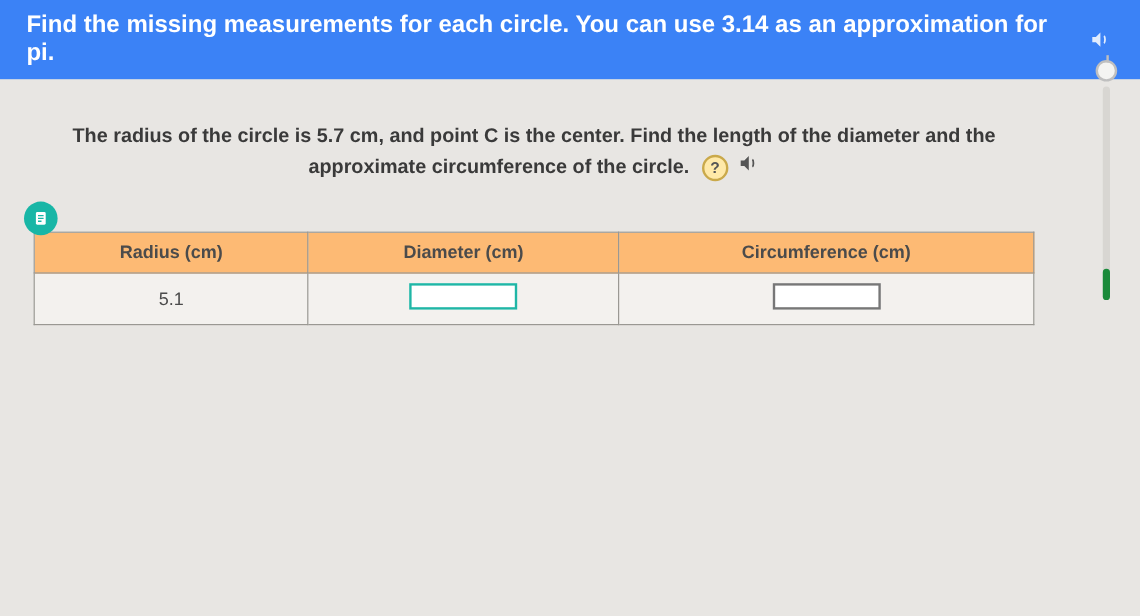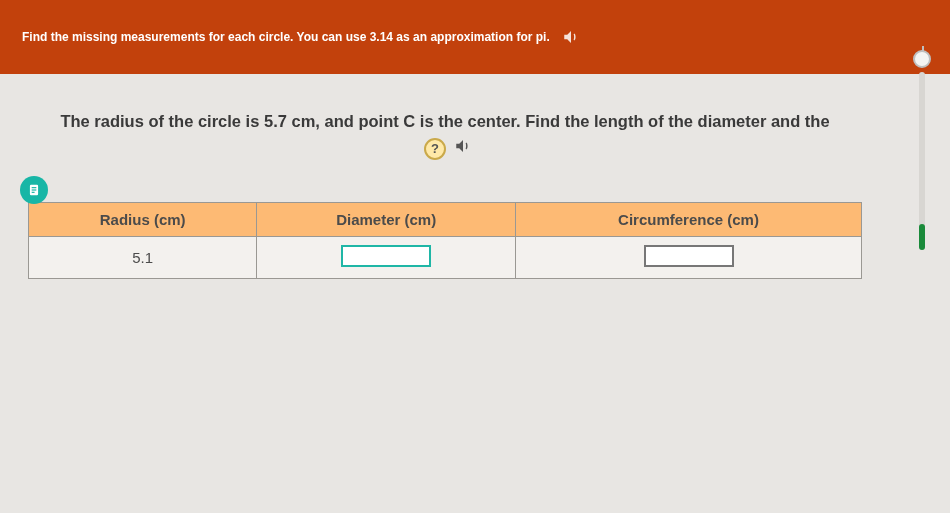--- a/index.html
+++ b/index.html
@@ -5,25 +5,25 @@
   * { box-sizing: border-box; margin: 0; padding: 0; }
   body {
     font-family: Arial, Helvetica, sans-serif;
     background: #e8e6e3;
     width: 950px;
     height: 513px;
     overflow: hidden;
     position: relative;
   }
   .instruction-bar {
-    background: #c2410c;
+    background: #3b82f6;
     color: #fff;
     font-weight: bold;
-    font-size: 12px;
-    padding: 26px 22px;
+    font-size: 20px;
+    padding: 10px 22px;
     display: flex;
     align-items: center;
     gap: 10px;
   }
   .instruction-bar .spk {
     width: 22px; height: 22px;
     display:flex;align-items:center;justify-content:center;
     opacity:.85;
   }
   .content {
@@ -118,20 +118,21 @@
     <svg class="spk-svg" viewBox="0 0 24 24" fill="#fff">
         <path d="M3 9v6h4l5 5V4L7 9H3z"></path>
         <path d="M16 8c1.5 1 1.5 7 0 8" stroke="#fff" fill="none" stroke-width="2"></path>
       </svg>
   </span>
 </div>
 
 <div class="content">
   <div class="prompt">
     <span>The radius of the circle is 5.7 cm, and point C is the center. Find the length of the diameter and the</span><br>
+    <span>approximate circumference of the circle.</span>
     <span class="prompt-icons">
       <span class="lightbulb">?</span>
       <span>
         <svg class="spk-svg" viewBox="0 0 24 24" fill="#555">
             <path d="M3 9v6h4l5 5V4L7 9H3z"></path>
             <path d="M16 8c1.5 1 1.5 7 0 8" stroke="#555" fill="none" stroke-width="2"></path>
           </svg>
       </span>
     </span>
   </div>

